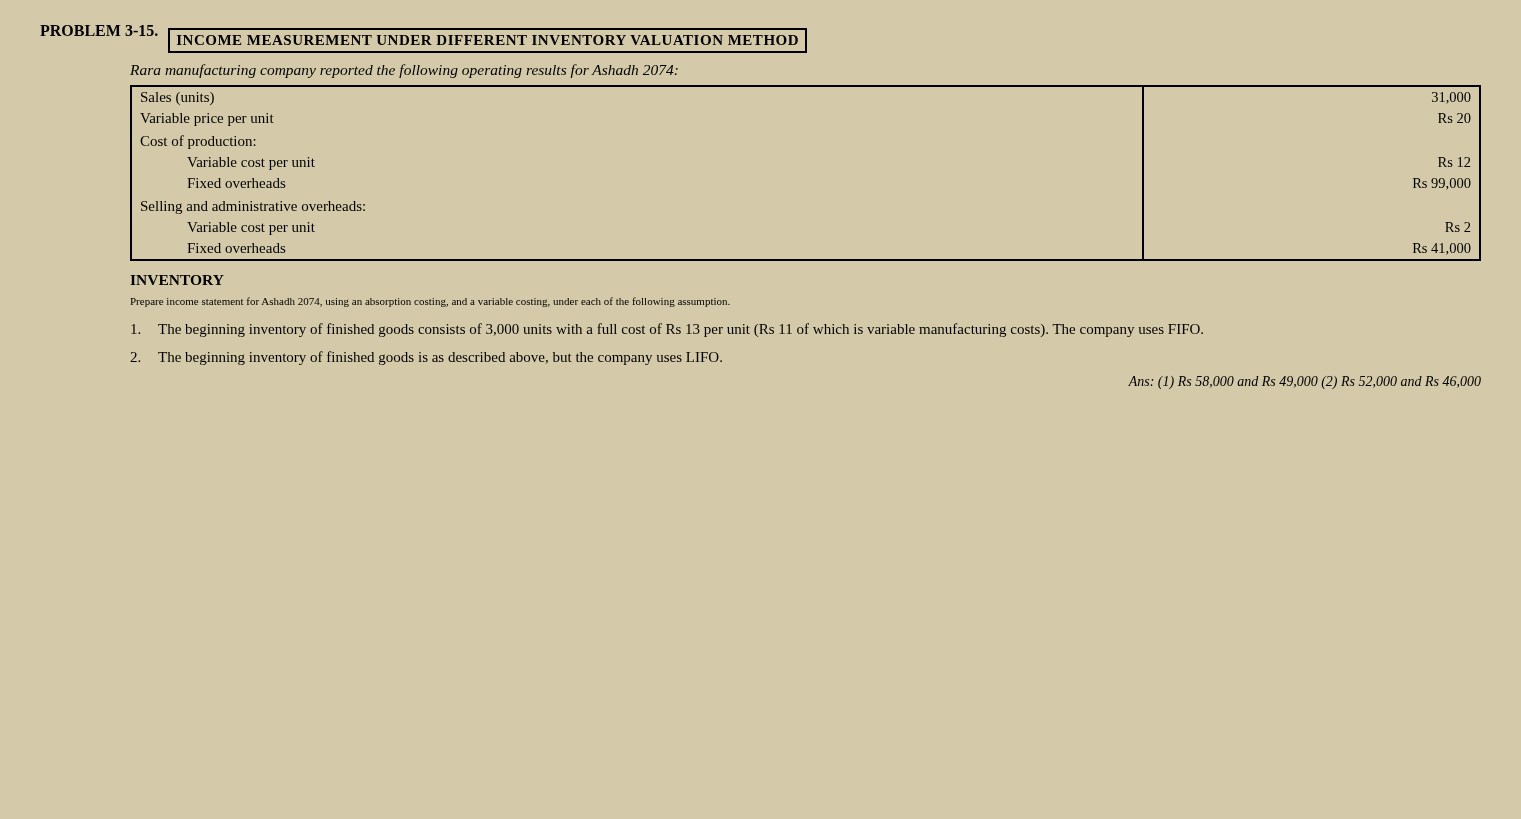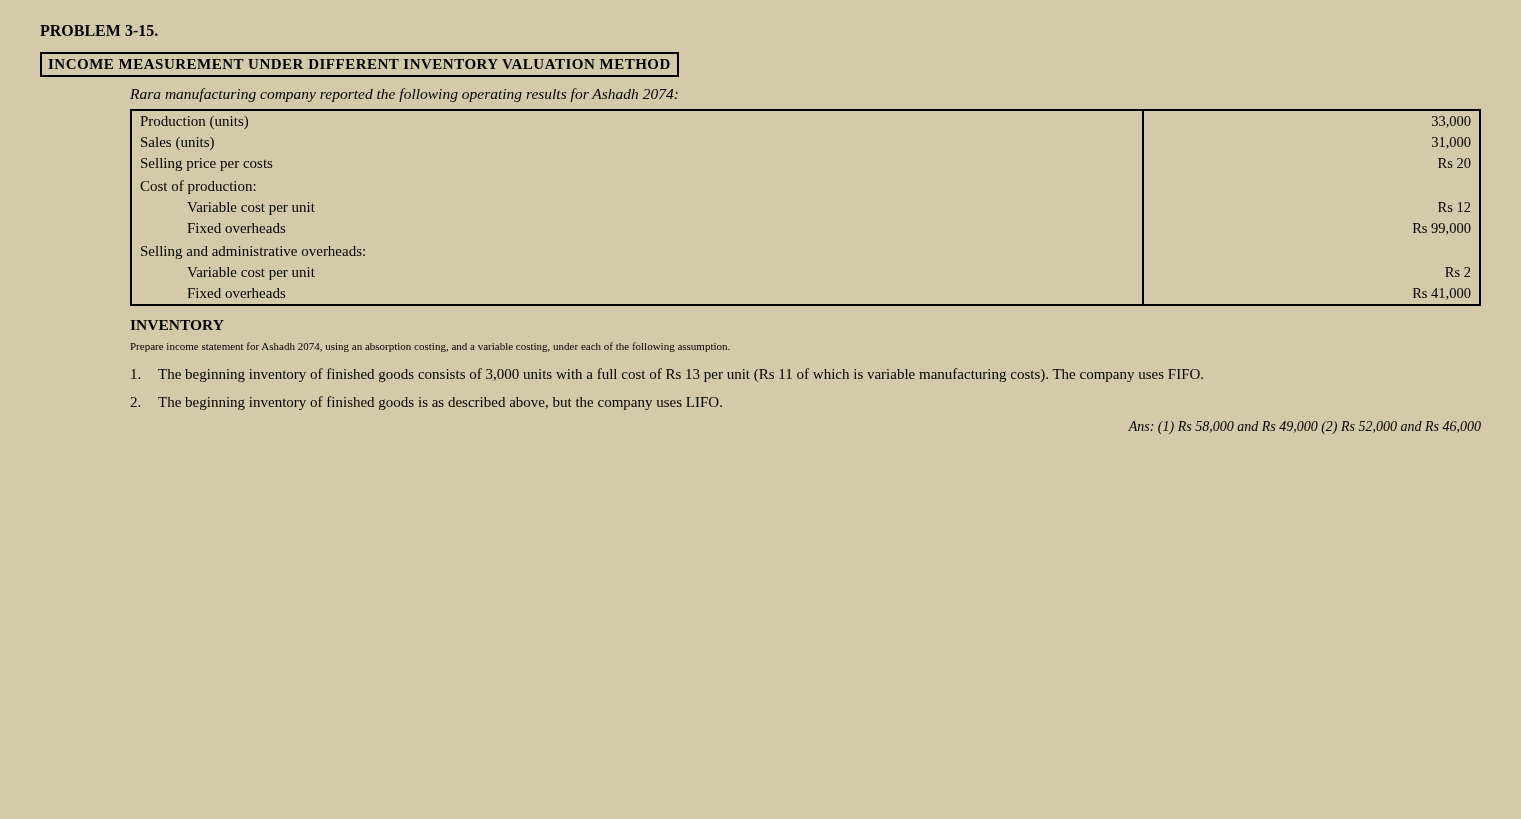--- a/index.html
+++ b/index.html
@@ -13,23 +13,22 @@
       font-family: 'Times New Roman', Times, serif;
       width: 1521px;
       min-height: 819px;
       padding: 20px 40px;
       color: #000;
     }
 
     .problem-header {
       display: flex;
       align-items: flex-start;
-      gap: 4px;
+      gap: 10px;
       margin-bottom: 8px;
-      flex-direction: column;
     }
 
     .problem-number {
       font-weight: bold;
       font-size: 16px;
       white-space: nowrap;
       padding-top: 2px;
     }
 
     .problem-title {
@@ -136,30 +135,26 @@
 <div class="problem-header">
   <span class="problem-number">PROBLEM 3-15.</span>
   <span class="problem-title">INCOME MEASUREMENT UNDER DIFFERENT INVENTORY VALUATION METHOD</span>
 </div>
 
 <div class="intro-text">Rara manufacturing company reported the following operating results for Ashadh 2074:</div>
 
 <div class="data-table-wrapper">
   <table class="data-table">
     <tbody id="table-body">
-    <tr>
-          <td class="label-col">Production (units)</td>
-          <td class="value-col">33,000</td>
-        </tr>
         <tr>
           <td class="label-col">Sales (units)</td>
           <td class="value-col">31,000</td>
         </tr>
         <tr>
-          <td class="label-col">Selling price per costs</td>
+          <td class="label-col">Variable price per unit</td>
           <td class="value-col">Rs 20</td>
         </tr>
         <tr>
           <td class="label-col section-label">Cost of production:</td>
           <td class="value-col"></td>
         </tr>
         <tr>
           <td class="label-col indent-2">Variable cost per unit</td>
           <td class="value-col">Rs 12</td>
         </tr>

